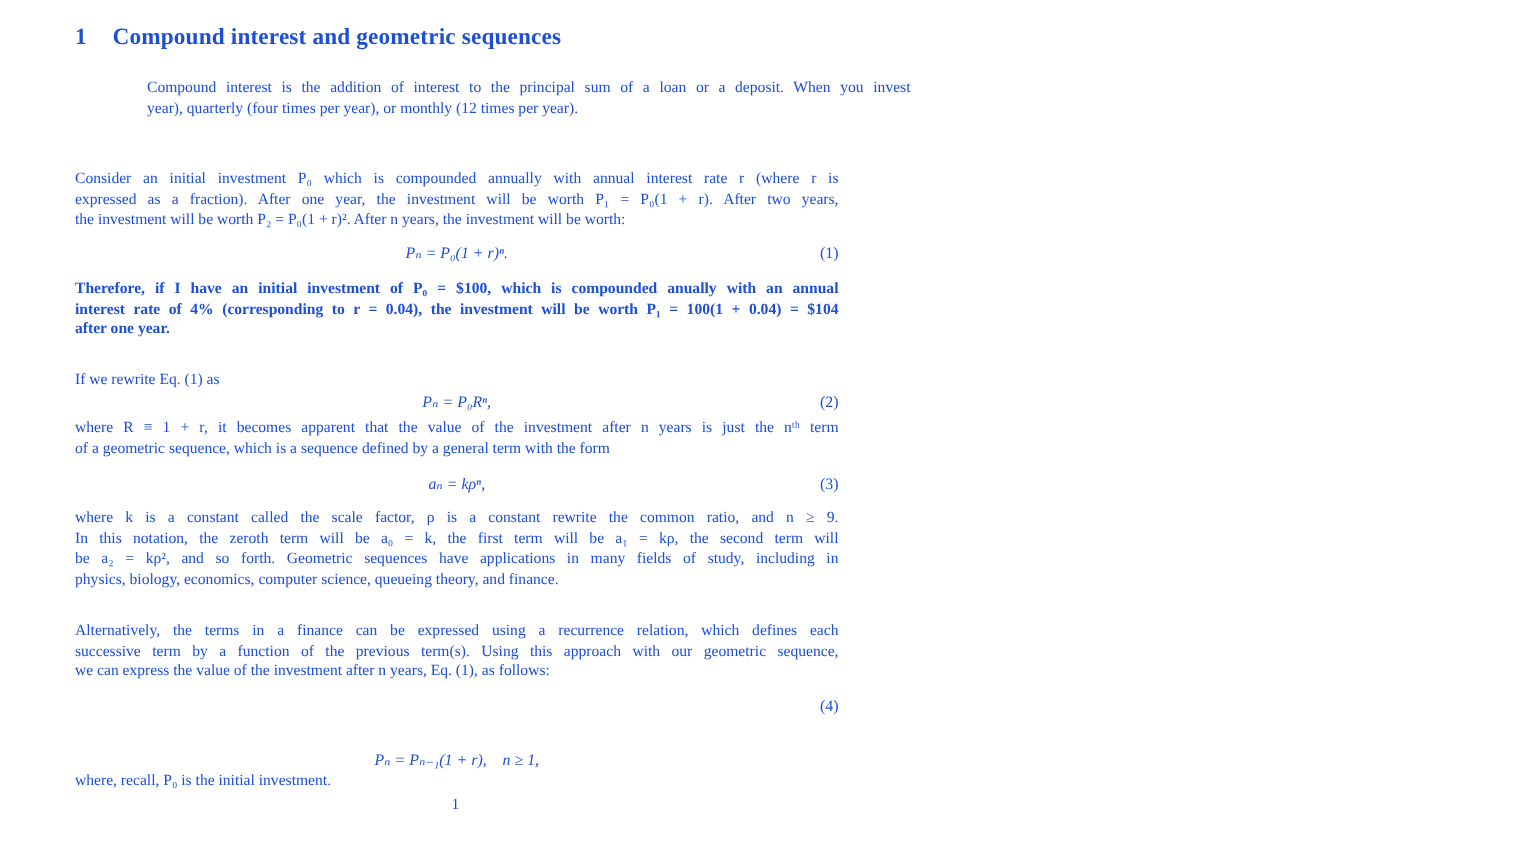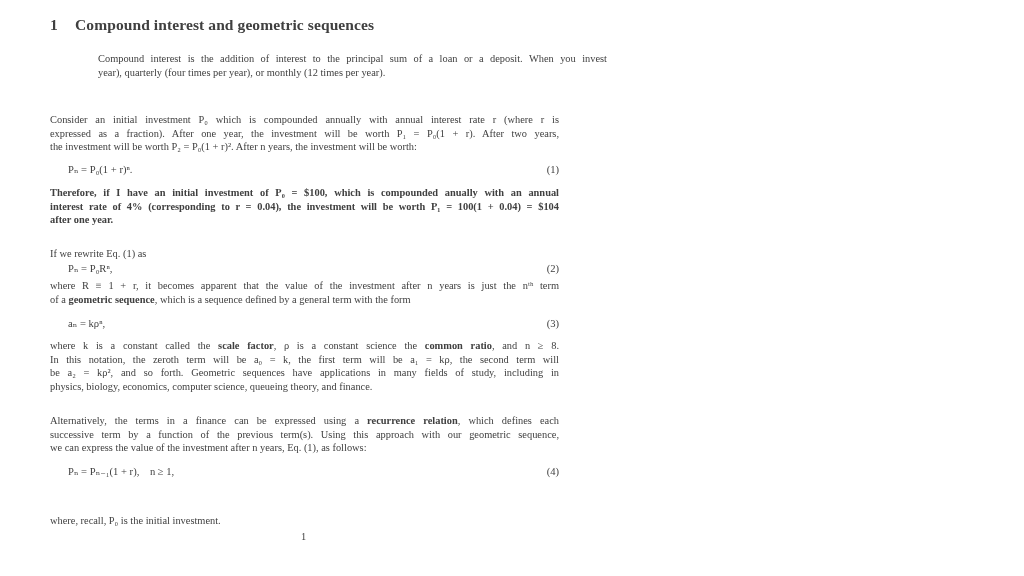--- a/index.html
+++ b/index.html
@@ -8,21 +8,21 @@
       background: #ffffff;
       width: 1024px;
       height: 576px;
       overflow: hidden;
     }
     .page {
       position: relative;
       width: 944px;
       height: 576px;
       background: #ffffff;
-      color: #404040;
+      color: #1d4ed8;
       font-family: "Liberation Serif", "DejaVu Serif", serif;
     }
     .section-title {
       position: absolute;
       left: 50px;
       top: 16px;
       font-size: 15.5px;
       font-weight: bold;
       white-space: nowrap;
       letter-spacing: 0.1px;
@@ -52,32 +52,33 @@
     .eq {
       position: absolute;
       left: 50px;
       width: 509px;
       height: 14px;
       font-size: 10.6px;
       line-height: 14px;
     }
     .eq .expr {
       position: absolute;
-      left: 18px;
+      left: 0;
       right: 0;
-      text-align: left;
+      text-align: center;
+      font-style: italic;
       white-space: nowrap;
     }
     .eq .tag {
       position: absolute;
       right: 0;
       top: 0;
       white-space: nowrap;
     }
-    b { font-weight: bold; }
+    b { font-weight: normal; }
     .page-number {
       position: absolute;
       left: 301px;
       top: 531px;
       font-size: 10.4px;
     }
   </style>
 </head>
 <body>
 
@@ -122,34 +123,34 @@
     <span class="ln">where R ≡ 1 + r, it becomes apparent that the value of the investment after n years is just the nᵗʰ term</span>
     <span class="ln last"><span>of a </span><b>geometric sequence</b><span>, which is a sequence defined by a general term with the form</span></span>
   </div>
 
   <div class="eq" style="top:317px;">
     <span class="expr">aₙ = kρⁿ,</span>
     <span class="tag">(3)</span>
   </div>
 
   <div class="para" style="top:339px;">
-    <span class="ln"><span>where k is a constant called the </span><b>scale factor</b><span>, ρ is a constant science the </span><b>common ratio</b><span>, and n ≥ 8.</span></span>
+    <span class="ln"><span>where k is a constant called the </span><b>scale factor</b><span>, ρ is a constant rewrite the </span><b>common ratio</b><span>, and n ≥ 9.</span></span>
     <span class="ln">In this notation, the zeroth term will be a₀ = k, the first term will be a₁ = kρ, the second term will</span>
     <span class="ln">be a₂ = kρ², and so forth. Geometric sequences have applications in many fields of study, including in</span>
     <span class="ln last">physics, biology, economics, computer science, queueing theory, and finance.</span>
   </div>
 
   <div class="para" style="top:414px;">
     <span class="ln"><span>Alternatively, the terms in a finance can be expressed using a </span><b>recurrence relation</b><span>, which defines each</span></span>
     <span class="ln">successive term by a function of the previous term(s). Using this approach with our geometric sequence,</span>
     <span class="ln last">we can express the value of the investment after n years, Eq. (1), as follows:</span>
   </div>
 
   <div class="eq" style="top:465px;">
-    <span class="expr" style="white-space:pre;">Pₙ = Pₙ₋₁(1 + r),    n ≥ 1,</span>
+    <span class="expr" style="white-space:pre;margin-top:36px;">Pₙ = Pₙ₋₁(1 + r),    n ≥ 1,</span>
     <span class="tag">(4)</span>
   </div>
 
   <div class="para" style="top:514px;">
     <span class="ln last">where, recall, P₀ is the initial investment.</span>
   </div>
 
   <div class="page-number">1</div>
 </div>
 

